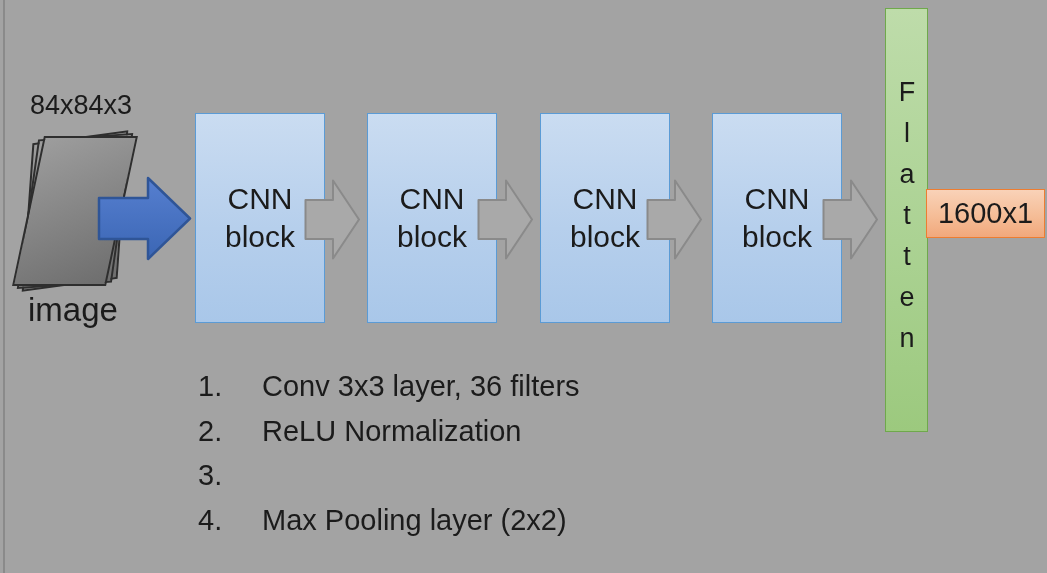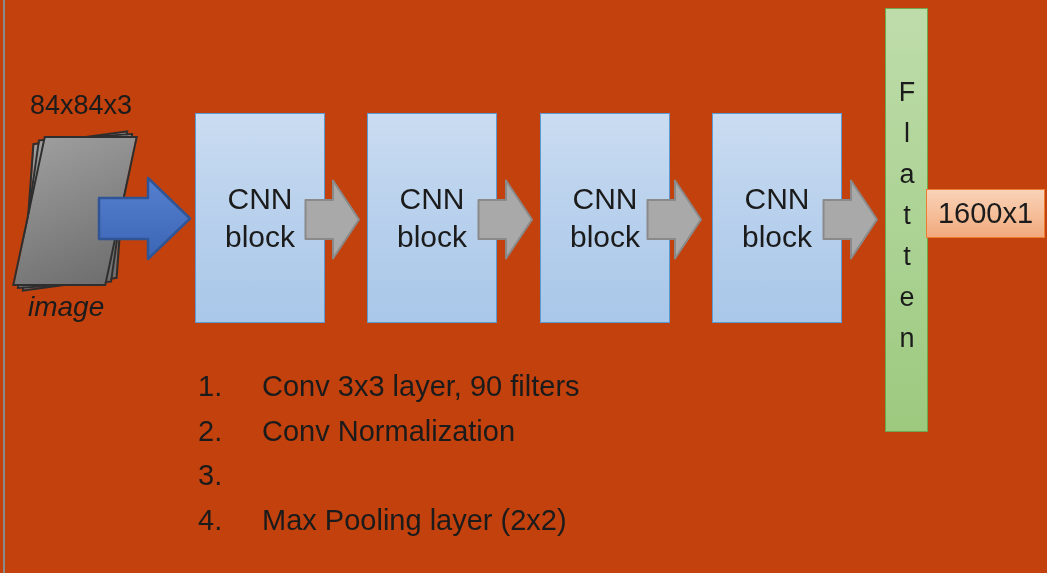--- a/index.html
+++ b/index.html
@@ -1,35 +1,35 @@
 <!DOCTYPE html>
 <html><head>
 <meta charset="utf-8">
 <style>
   html,body{margin:0;padding:0;background:#fff;}
   #canvas{
-    position:relative;width:1047px;height:573px;background:#c2410c;
+    position:relative;width:1047px;height:573px;background:#a3a3a3;
     overflow:hidden;font-family:"Liberation Sans",sans-serif;color:#1b1b1b;
   }
   .abs{position:absolute;}
   
   .edge-line{left:3px;top:0;width:2px;height:573px;background:#8a8a8a;}
 
   
   .dims-label{left:30px;top:90px;font-size:27px;white-space:nowrap;}
   .img-stack{left:12px;top:130px;width:130px;height:166px;}
   .sheet{
     position:absolute;left:16px;top:6px;width:94px;height:150px;
     background:linear-gradient(155deg,#9d9d9d 0%,#6e6e6e 100%);
     border:2px solid #2e2e2e;box-sizing:border-box;
   }
   .sheet.back{transform:skewX(-12deg) rotate(-8deg);}
   .sheet.mid{transform:skewX(-12deg) rotate(-4deg);}
   .sheet.front{transform:skewX(-12deg);}
-  .img-label{left:28px;top:291px;font-size:28px;white-space:nowrap;font-style:italic;}
+  .img-label{left:28px;top:291px;font-size:33px;white-space:nowrap;}
 
   
   .arrow{display:block;}
   .arrow-input{left:97px;top:176px;}
   .arrow-flow-1{left:304px;top:179px;}
   .arrow-flow-2{left:477px;top:179px;}
   .arrow-flow-3{left:646px;top:179px;}
   .arrow-flow-4{left:822px;top:179px;}
 
   
@@ -122,25 +122,25 @@
     </svg>
   </div>
 
   <div class="abs flatten">Flatten</div>
 
   <div class="abs output-box">1600x1</div>
 
   <div class="abs notes">
     <div class="note-row">
       <span class="note-num">1.</span>
-      <span class="note-text">Conv 3x3 layer, 90 filters</span>
+      <span class="note-text">Conv 3x3 layer, 36 filters</span>
     </div>
     <div class="note-row">
       <span class="note-num">2.</span>
-      <span class="note-text">Conv Normalization</span>
+      <span class="note-text">ReLU Normalization</span>
     </div>
     <div class="note-row">
       <span class="note-num">3.</span>
     </div>
     <div class="note-row">
       <span class="note-num">4.</span>
       <span class="note-text">Max Pooling layer (2x2)</span>
     </div>
   </div>
 

